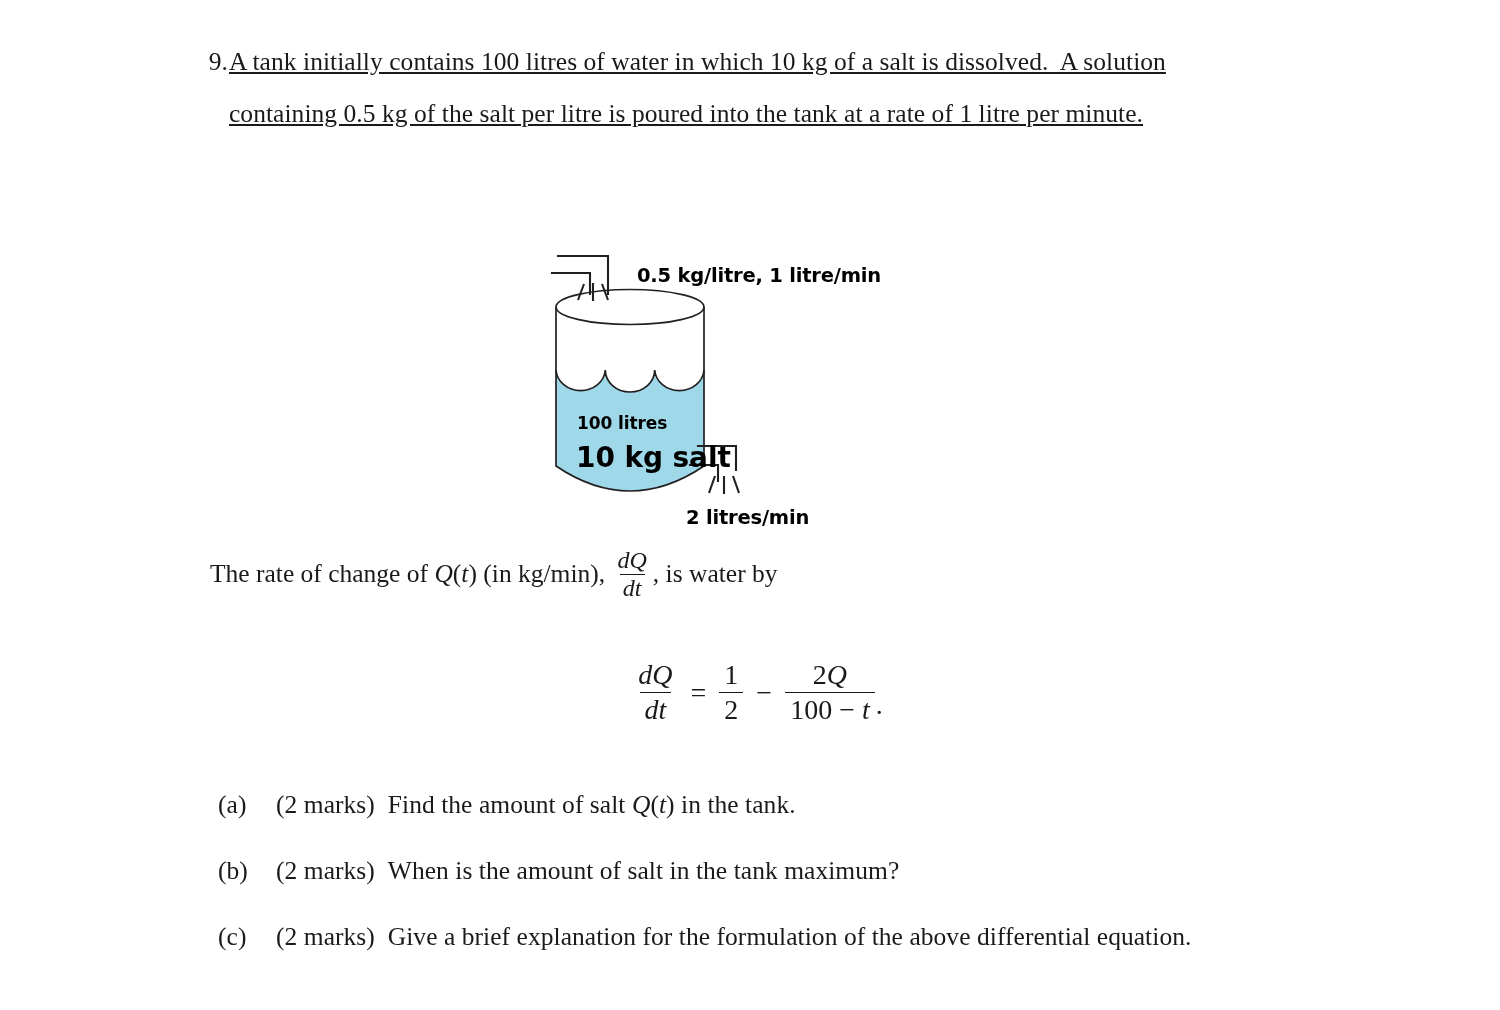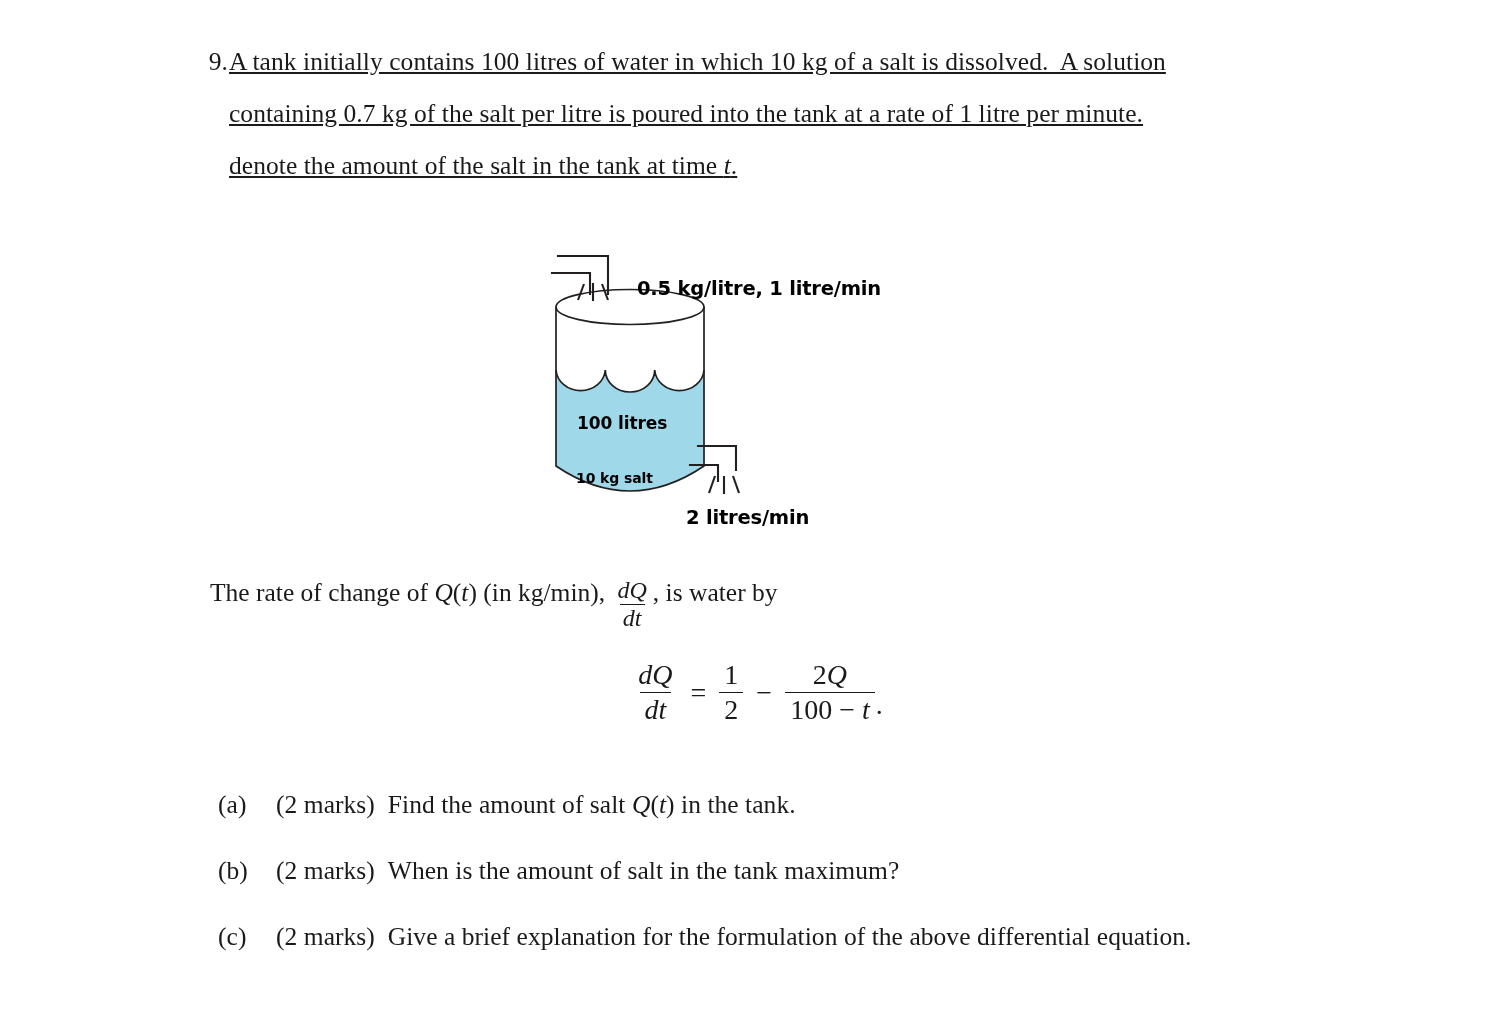--- a/index.html
+++ b/index.html
@@ -67,33 +67,34 @@
   }
   .diagram svg { display:block; }
 
   .dlabel {
     position: absolute;
     font-family: "DejaVu Sans", "Liberation Sans", sans-serif;
     font-weight: bold;
     color: #000000;
     white-space: nowrap;
   }
-  #inflow-label { left: 97px; top: 29px; font-size: 19.5px; letter-spacing: -0.2px; text-align: center; }
+  #inflow-label { left: 97px; top: 16px; font-size: 19.5px; letter-spacing: -0.2px; text-align: center; }
   #outflow-label { left: 146px; top: 258px; font-size: 19.5px; letter-spacing: -0.2px; text-align: center; }
   #tank-contents-line1 { left: 37px; top: 165px; font-size: 17px; letter-spacing: -0.1px; }
-  #tank-contents-line2 { left: 36px; top: 193px; font-size: 14px; letter-spacing: -0.1px; margin-top: 29px; }
+  #tank-contents-line2 { left: 36px; top: 193px; font-size: 28px; letter-spacing: -0.1px; }
 
   
   .rate-line {
     position: absolute;
     left: 210px;
-    top: 578px;
+    top: 548px;
     font-size: 25.5px;
     white-space: nowrap;
     display: flex;
+    align-items: center;
   }
   .ifrac {
     display: inline-flex;
     flex-direction: column;
     align-items: center;
     justify-content: center;
     vertical-align: middle;
     margin: 0 3px;
     font-size: 24px;
     line-height: 1.04;
@@ -154,22 +155,21 @@
 </style>
 </head>
 <body>
 
 <div class="page">
 
   <div class="problem">
     <div class="qnum">9.</div>
     <div class="stmt">
       <span class="ln">A tank initially contains 100 litres of water in which 10 kg of a salt is dissolved.&nbsp; A solution</span>
-      <span class="ln">containing 0.7 kg of the salt per litre is poured into the tank at a rate of 1 litre per minute.</span>
-      <span class="ln">denote the amount of the salt in the tank at time <span class="mi">t</span>.</span>
+      <span class="ln">containing 0.5 kg of the salt per litre is poured into the tank at a rate of 1 litre per minute.</span>
     </div>
   </div>
 
   <div class="diagram">
     <svg width="400" height="296" viewBox="0 0 400 296" xmlns="http://www.w3.org/2000/svg">
       <defs>
         <clipPath id="tankClip">
           <path d="M16,59 L16,218 Q90,268 164,218 L164,59 Z"></path>
         </clipPath>
       </defs>

